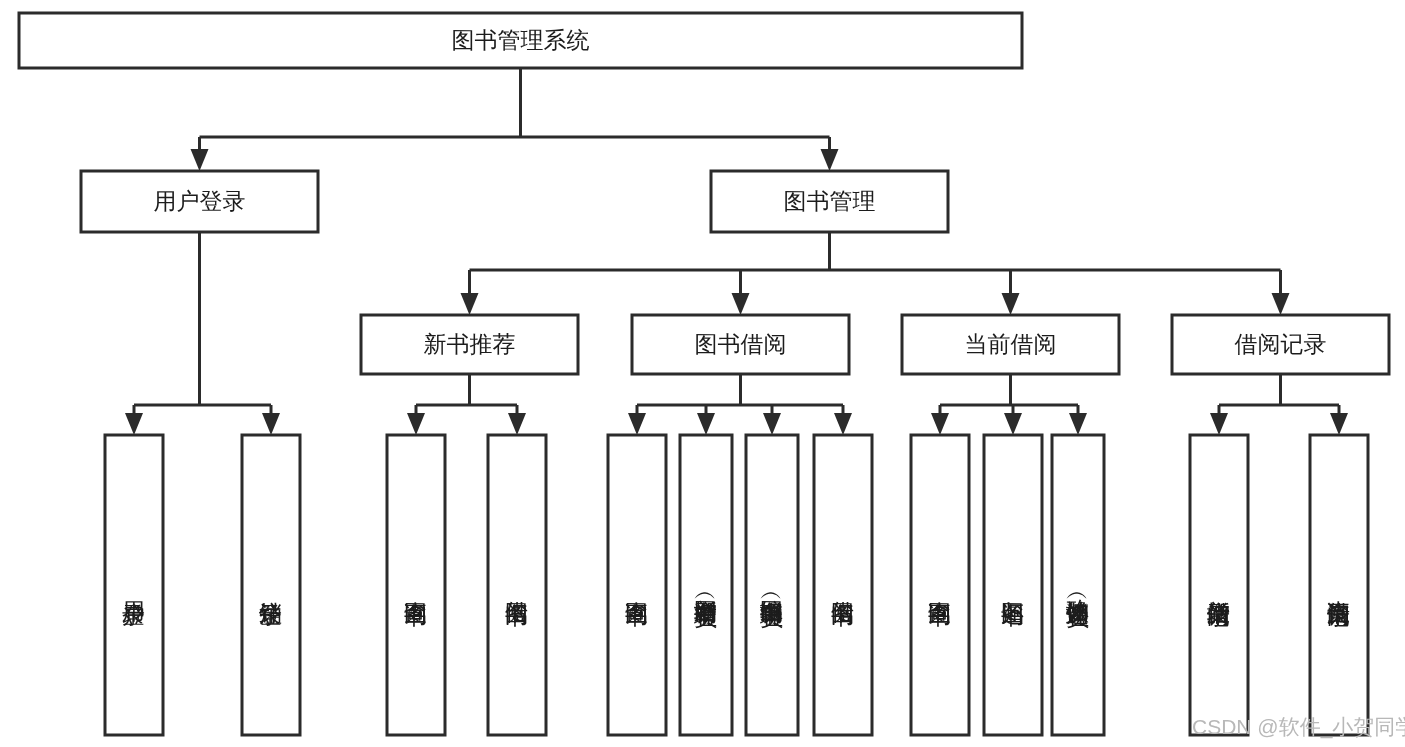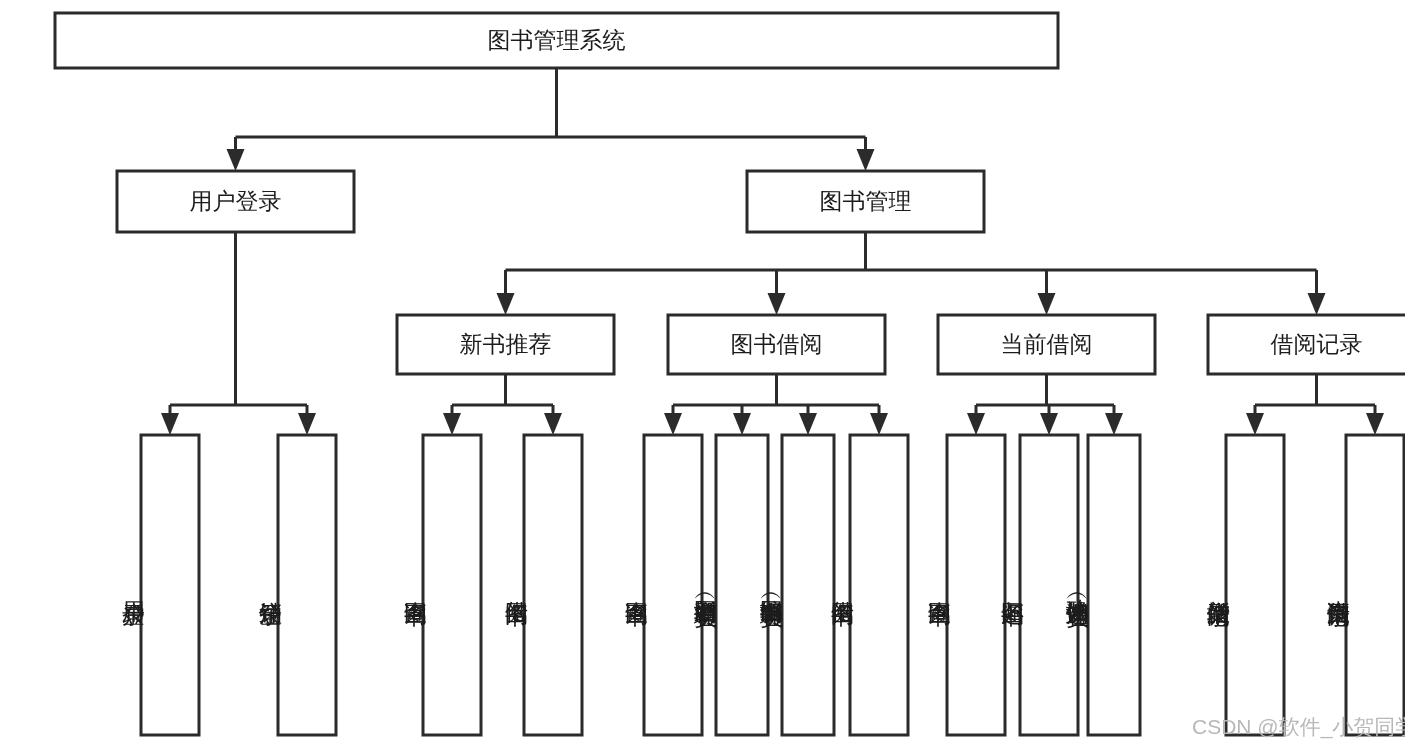--- a/index.html
+++ b/index.html
@@ -13,21 +13,20 @@
     font-family: "Liberation Sans", "DejaVu Sans", sans-serif;
     overflow: hidden;
     position: relative;
   }
   #diagram-root {
     position: absolute;
     left: 0;
     top: 0;
     width: 1149px;
     height: 747px;
-    padding-left: 36px;
   }
   svg.tree-canvas {
     display: block;
     width: 1405px;
     height: 747px;
   }
   .node-box {
     fill: #ffffff;
     stroke: #2b2b2b;
     stroke-width: 3;

